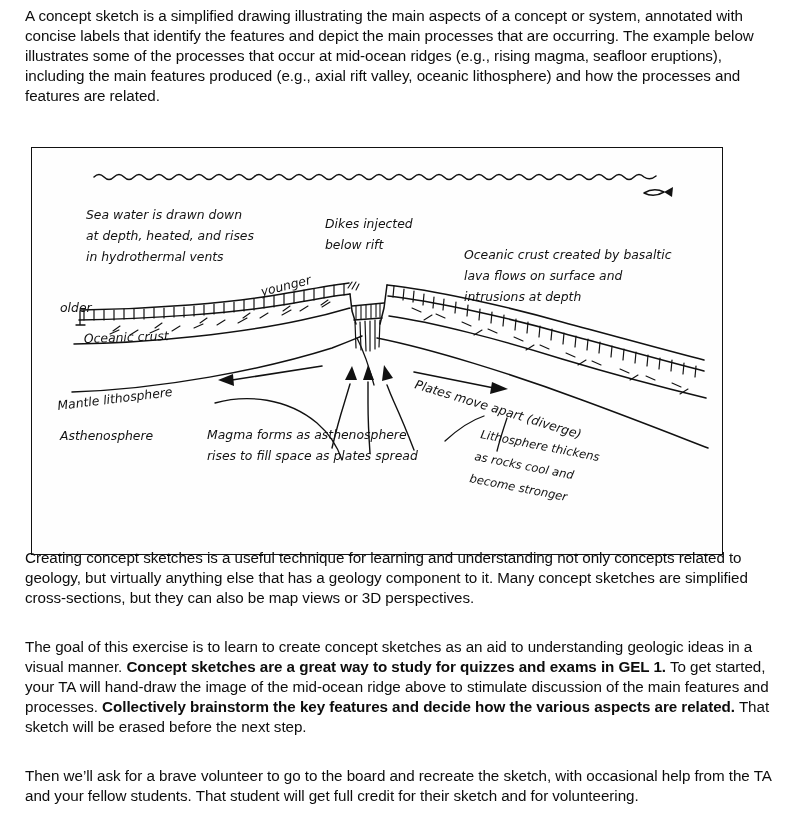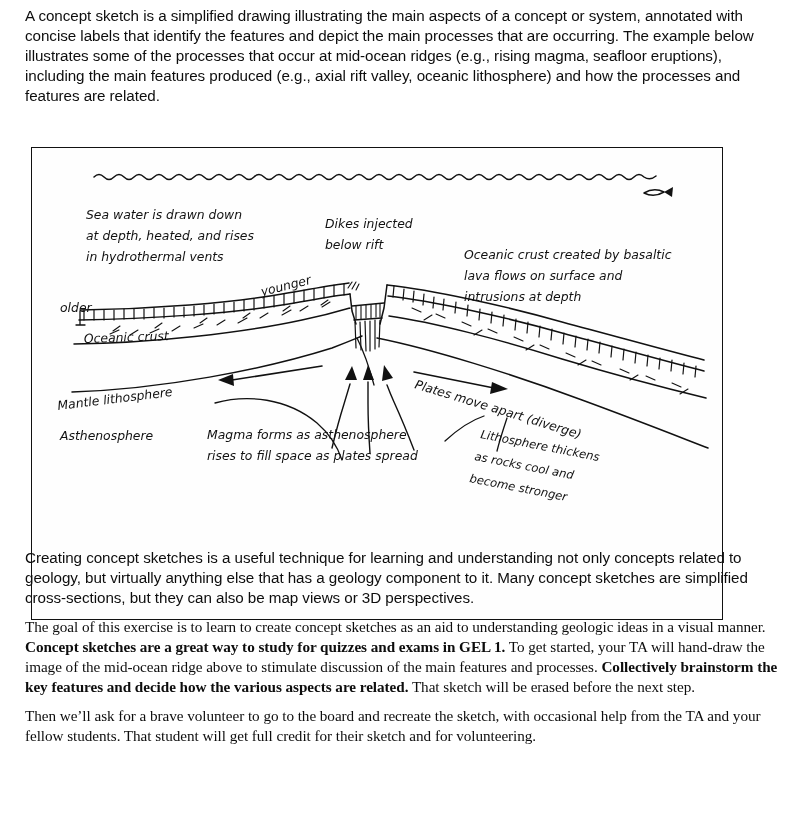--- a/index.html
+++ b/index.html
@@ -25,38 +25,38 @@
   .prose {
     font-size: 15.2px;
     line-height: 20px;
     color: #0d0d0d;
     letter-spacing: -0.05px;
   }
   .para {
     margin: 0;
     padding: 0;
   }
-  .para + .para { margin-top: 9px; font-family: Liberation Serif, serif; }
+  .para + .para { margin-top: 29px; }
   .b { font-weight: bold; }
 
   
   #intro-block {
     position: absolute;
     left: 25px;
     top: 6px;
     width: 760px;
   }
 
   
   #figure-frame {
     position: absolute;
     left: 31px;
     top: 147px;
     width: 692px;
-    height: 473px;
+    height: 408px;
     border: 1.6px solid #111;
     background: #fefefe;
     box-sizing: border-box;
     overflow: hidden;
   }
   #figure-frame svg { display: block; }
 
   .hand {
     font-family: "DejaVu Sans", sans-serif;
     font-size: 12.4px;

